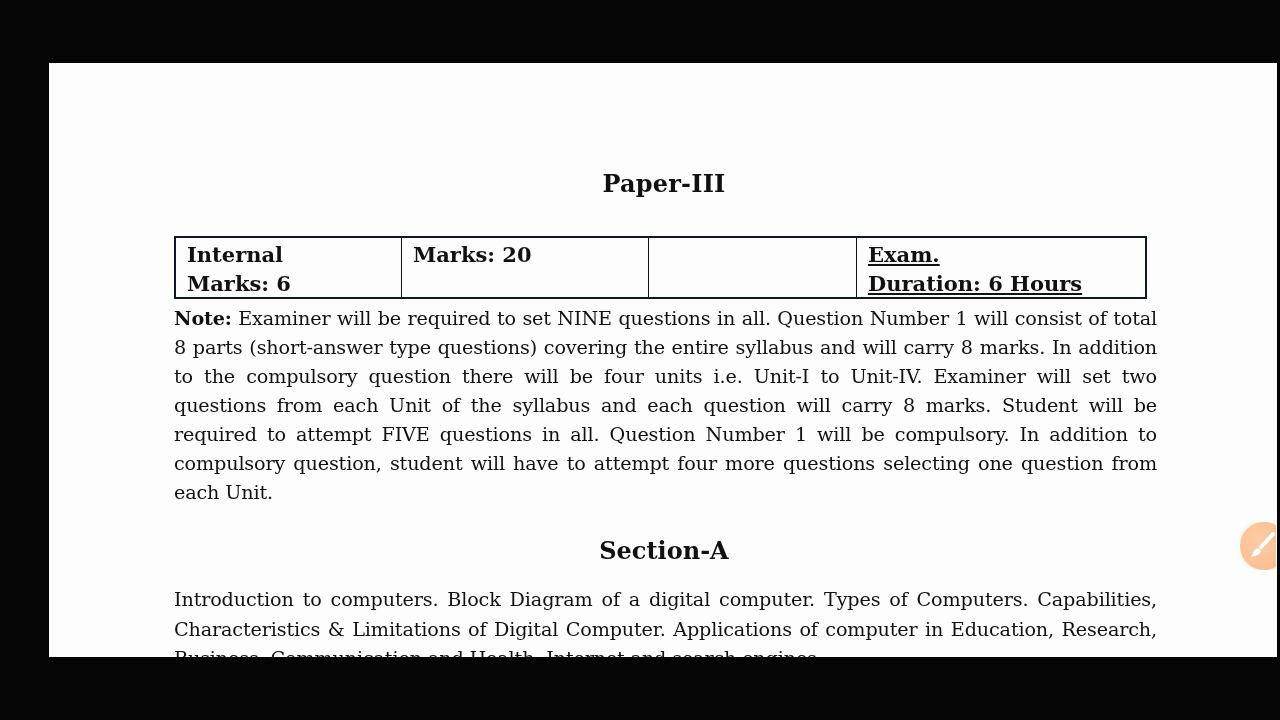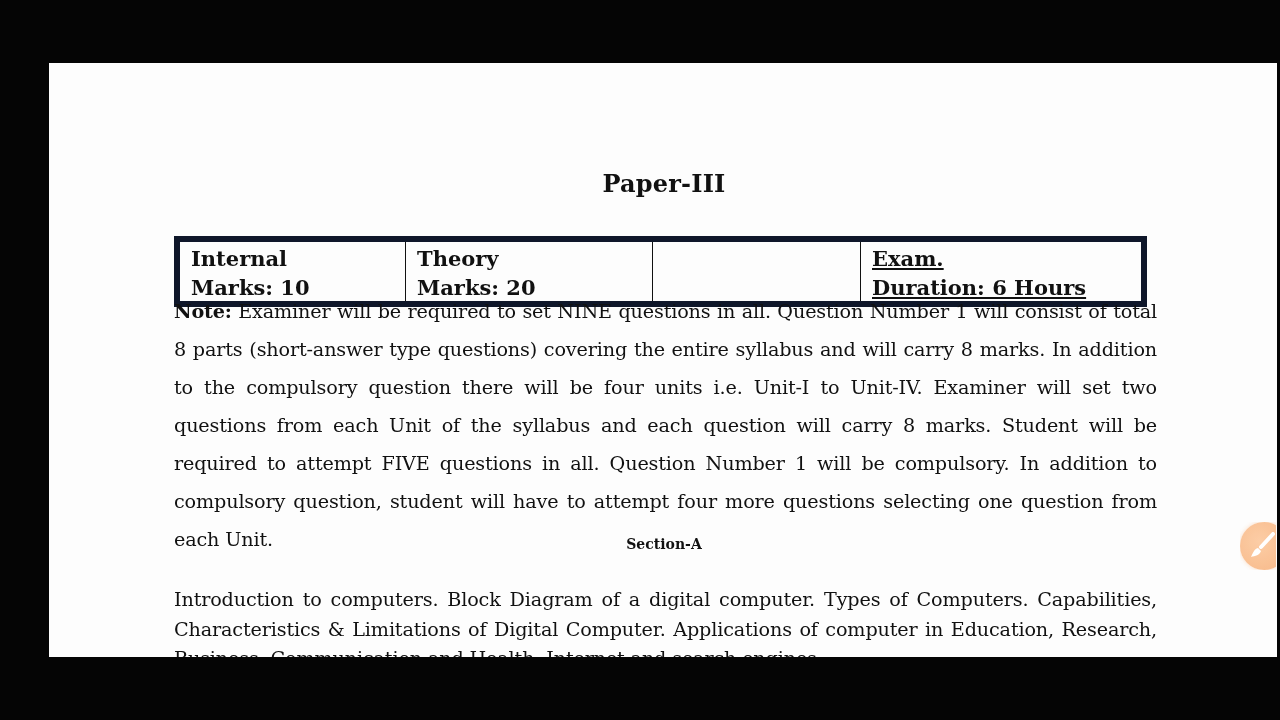--- a/index.html
+++ b/index.html
@@ -37,57 +37,57 @@
       letter-spacing: 0.2px;
     }
     #paper-title { top: 106px; }
     #paper-subtitle { top: 140px; }
 
     #marks-table {
       position: absolute;
       left: 125px;
       top: 173px;
       width: 973px;
-      height: 71px;
-      border: 6px solid #0f172a;
+      height: 63px;
+      border: 2px solid #0f172a;
       border-collapse: collapse;
       box-sizing: border-box;
       display: flex;
     }
     .mcell {
       box-sizing: border-box;
       border-right: 1.5px solid #111;
       padding: 2px 0 0 11px;
       font-weight: bold;
       font-size: 21px;
       line-height: 29px;
     }
     .mcell:last-child { border-right: none; text-decoration: underline; }
     .mcell span { display: block; white-space: nowrap; }
 
     #note {
       position: absolute;
       left: 125px;
-      top: 230px;
+      top: 241px;
       width: 983px;
       font-size: 19.2px;
-      line-height: 38px;
+      line-height: 29px;
       text-align: justify;
       letter-spacing: -0.15px;
     }
     #note b { font-weight: bold; }
 
     #section-heading {
       position: absolute;
       left: 0;
       width: 1230px;
       top: 473px;
       text-align: center;
       font-weight: bold;
-      font-size: 14px;
+      font-size: 24px;
     }
 
     #section-body {
       position: absolute;
       left: 125px;
       top: 522px;
       width: 983px;
       font-size: 19.2px;
       line-height: 29.6px;
       text-align: justify;
@@ -117,24 +117,23 @@
 <body>
 
 <div id="viewer">
   <div id="page">
 
     <div id="paper-title" class="title">Paper-III</div>
 
     <div id="marks-table">
       <div class="mcell" style="width:226px">
         <span>Internal</span>
-        <span>Marks: 10</span>
+        <span>Marks: 6</span>
       </div>
       <div class="mcell" style="width:247px">
-        <span>Theory</span>
         <span>Marks: 20</span>
       </div>
       <div class="mcell" style="width:208px">
       </div>
       <div class="mcell" style="flex:1">
         <span>Exam.</span>
         <span>Duration: 6 Hours</span>
       </div>
     </div>
 

